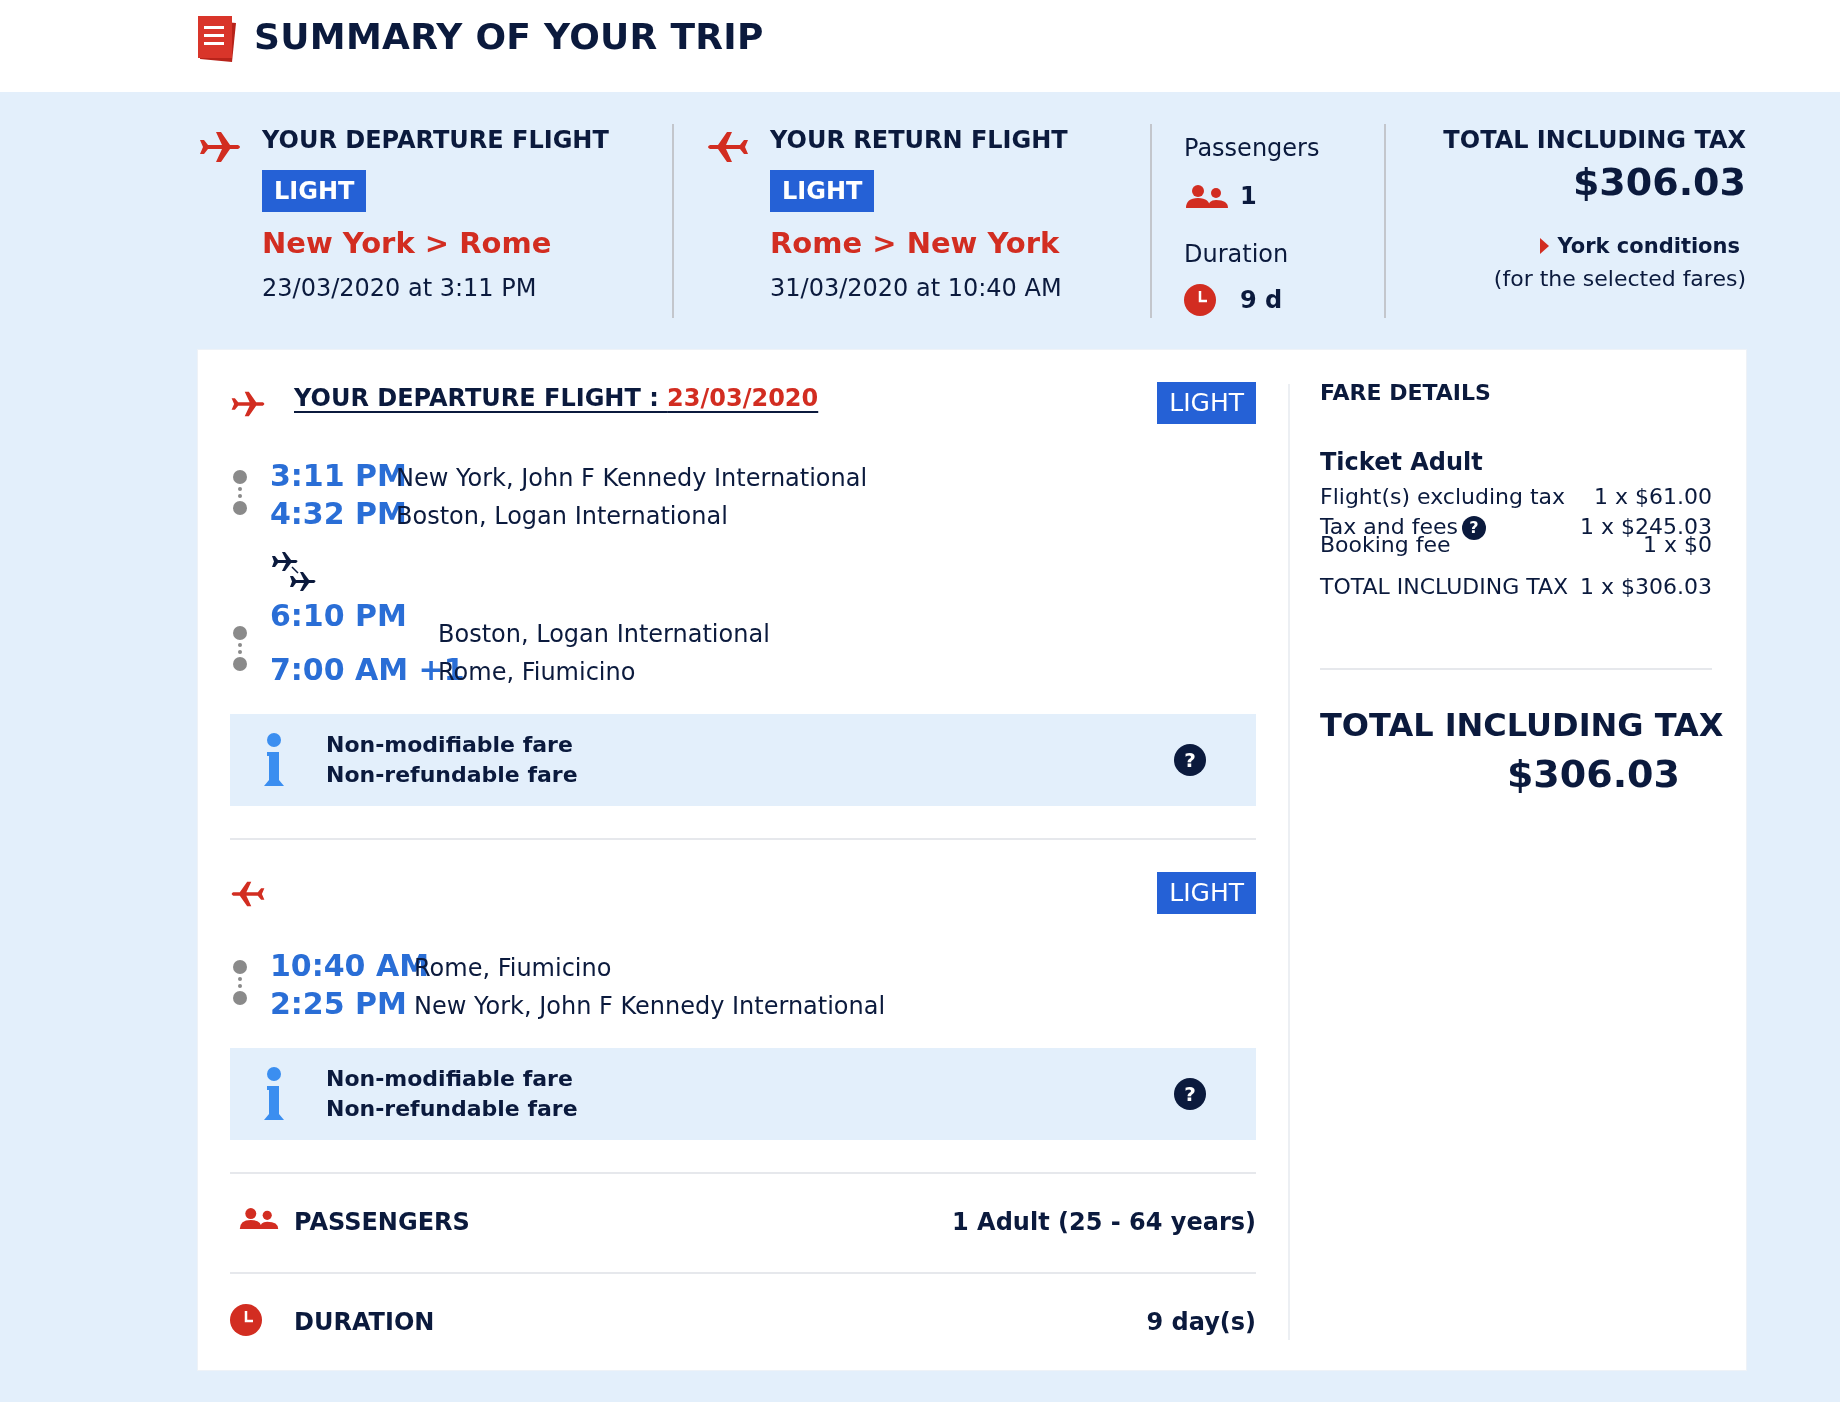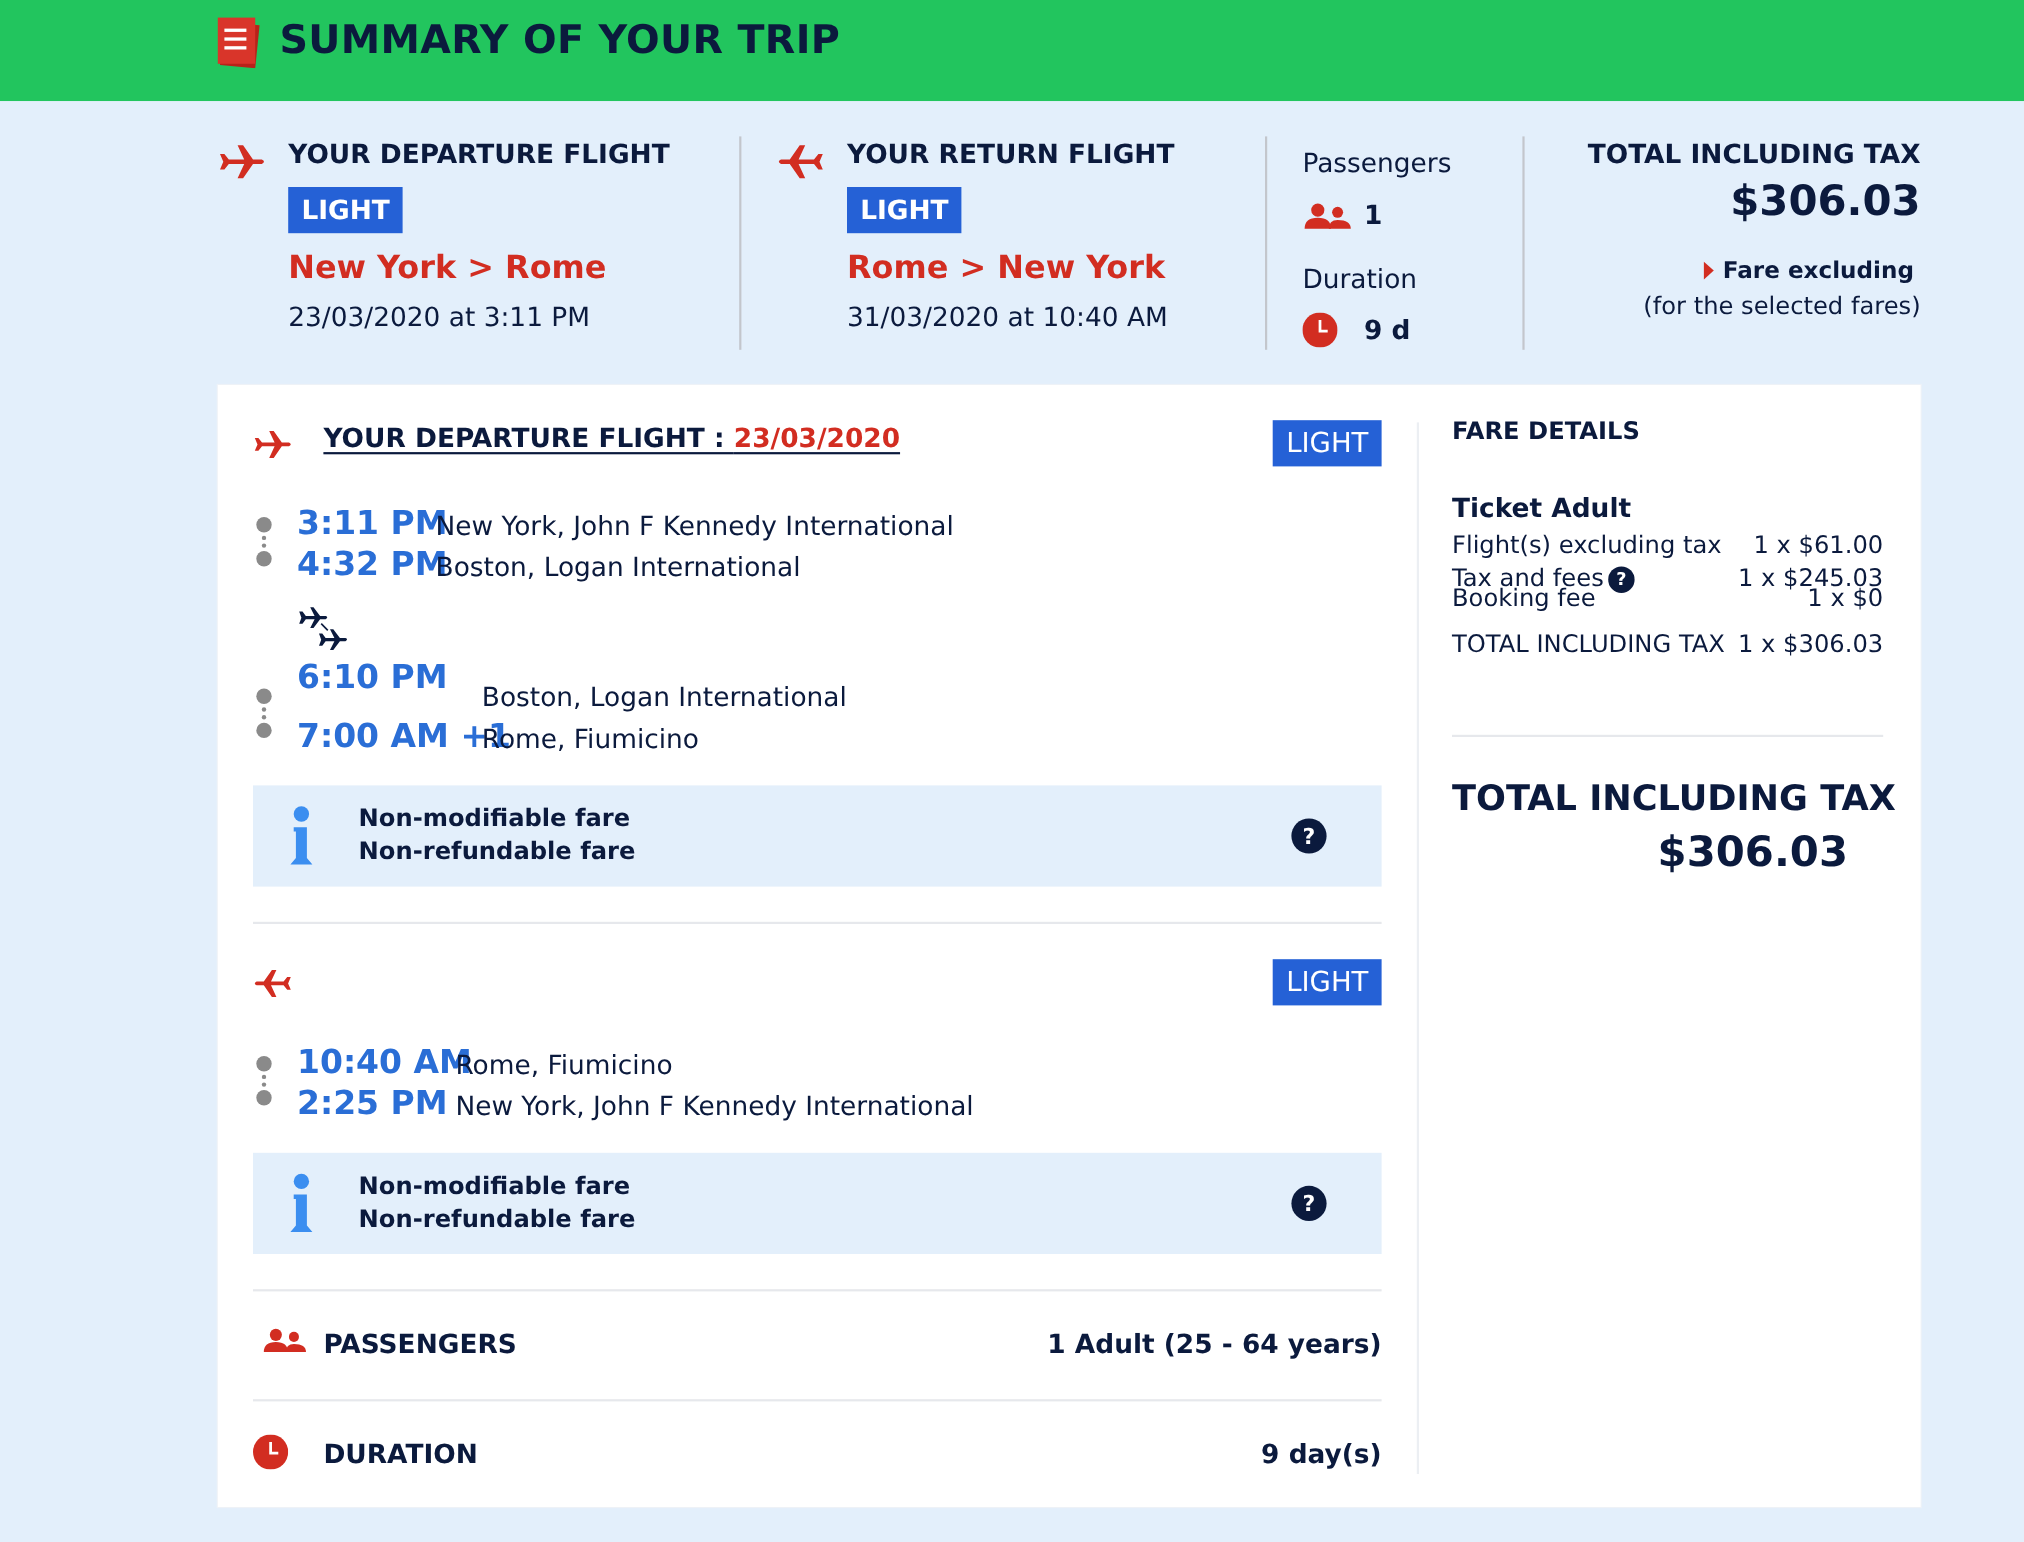--- a/index.html
+++ b/index.html
@@ -1,18 +1,18 @@
 <!DOCTYPE html>
 <html><head>
 <meta charset="utf-8">
 <style>
   * { box-sizing: border-box; margin: 0; padding: 0; }
   html, body { width: 1840px; height: 1402px; overflow: hidden; }
   body { font-family: "DejaVu Sans", sans-serif; color: #0b1a3d; background: #e3effb; position: relative; }
-  .topbar { position: absolute; left: 0; top: 0; width: 1840px; height: 92px; background: #22c55e; }
+  .topbar { position: absolute; left: 0; top: 0; width: 1840px; height: 92px; background: #ffffff; }
   .topbar .doc-icon { position: absolute; left: 196px; top: 14px; width: 42px; height: 48px; }
   .topbar h1 { position: absolute; left: 254px; top: 16px; font-size: 36px; font-weight: bold; color: #0b1a3d; letter-spacing: 0.3px; }
 
   .band { position: absolute; left: 0; top: 92px; width: 1840px; height: 258px; background: #e3effb; }
   .col { position: absolute; top: 0; height: 258px; }
   .vsep { position: absolute; top: 32px; width: 2px; height: 194px; background: #c3c6cc; }
   .plane { position: absolute; width: 44px; height: 34px; }
   .lbl-cap { position: absolute; font-size: 24px; font-weight: bold; color: #0b1a3d; white-space: nowrap; }
   .light-badge { position: absolute; background: #2561d6; color: #fff; font-weight: bold; font-size: 24px; padding: 6px 12px; line-height: 30px; }
   .route { position: absolute; font-size: 29px; font-weight: bold; color: #d22d21; white-space: nowrap; }
@@ -116,21 +116,21 @@
     <svg style="position:absolute;left:32px;top:192px;width:32px;height:32px;" viewBox="0 0 32 32">
       <circle cx="16" cy="16" r="16" fill="#d22d21"></circle>
       <path d="M16 7 L16 17 L23 17" stroke="#fff" stroke-width="2.5" fill="none"></path>
     </svg>
     <div class="bold-val" style="left:88px;top:194px;text-align:right;">9 d</div>
   </div>
   <div class="vsep" style="left:1384px;"></div>
 
   <div class="total-cap" style="top:34px;">TOTAL INCLUDING TAX</div>
   <div class="total-amt" style="top:68px;">$306.03</div>
-  <div class="fare-link" style="top:142px;"><span class="tri"></span><span>Fare excluding</span></div>
+  <div class="fare-link" style="top:142px;"><span class="tri"></span><span>York conditions</span></div>
   <div class="fare-sub" style="top:174px;">(for the selected fares)</div>
 </div>
 
 <div class="card">
   <div class="main">
 
     <svg class="plane" style="left:0;top:40px;width:36px;height:28px;" viewBox="0 0 44 34">
       <path d="M2 10 L6 10 L10 15 L24 15 L18 2 L23 2 L32 15 L40 15 Q44 17 40 19 L32 19 L23 32 L18 32 L24 19 L10 19 L6 24 L2 24 L5 17 Z" fill="#d22d21"></path>
     </svg>
     <div class="sec-head ul" style="top:34px;"><span>YOUR DEPARTURE FLIGHT : </span><span class="date">23/03/2020</span></div>

